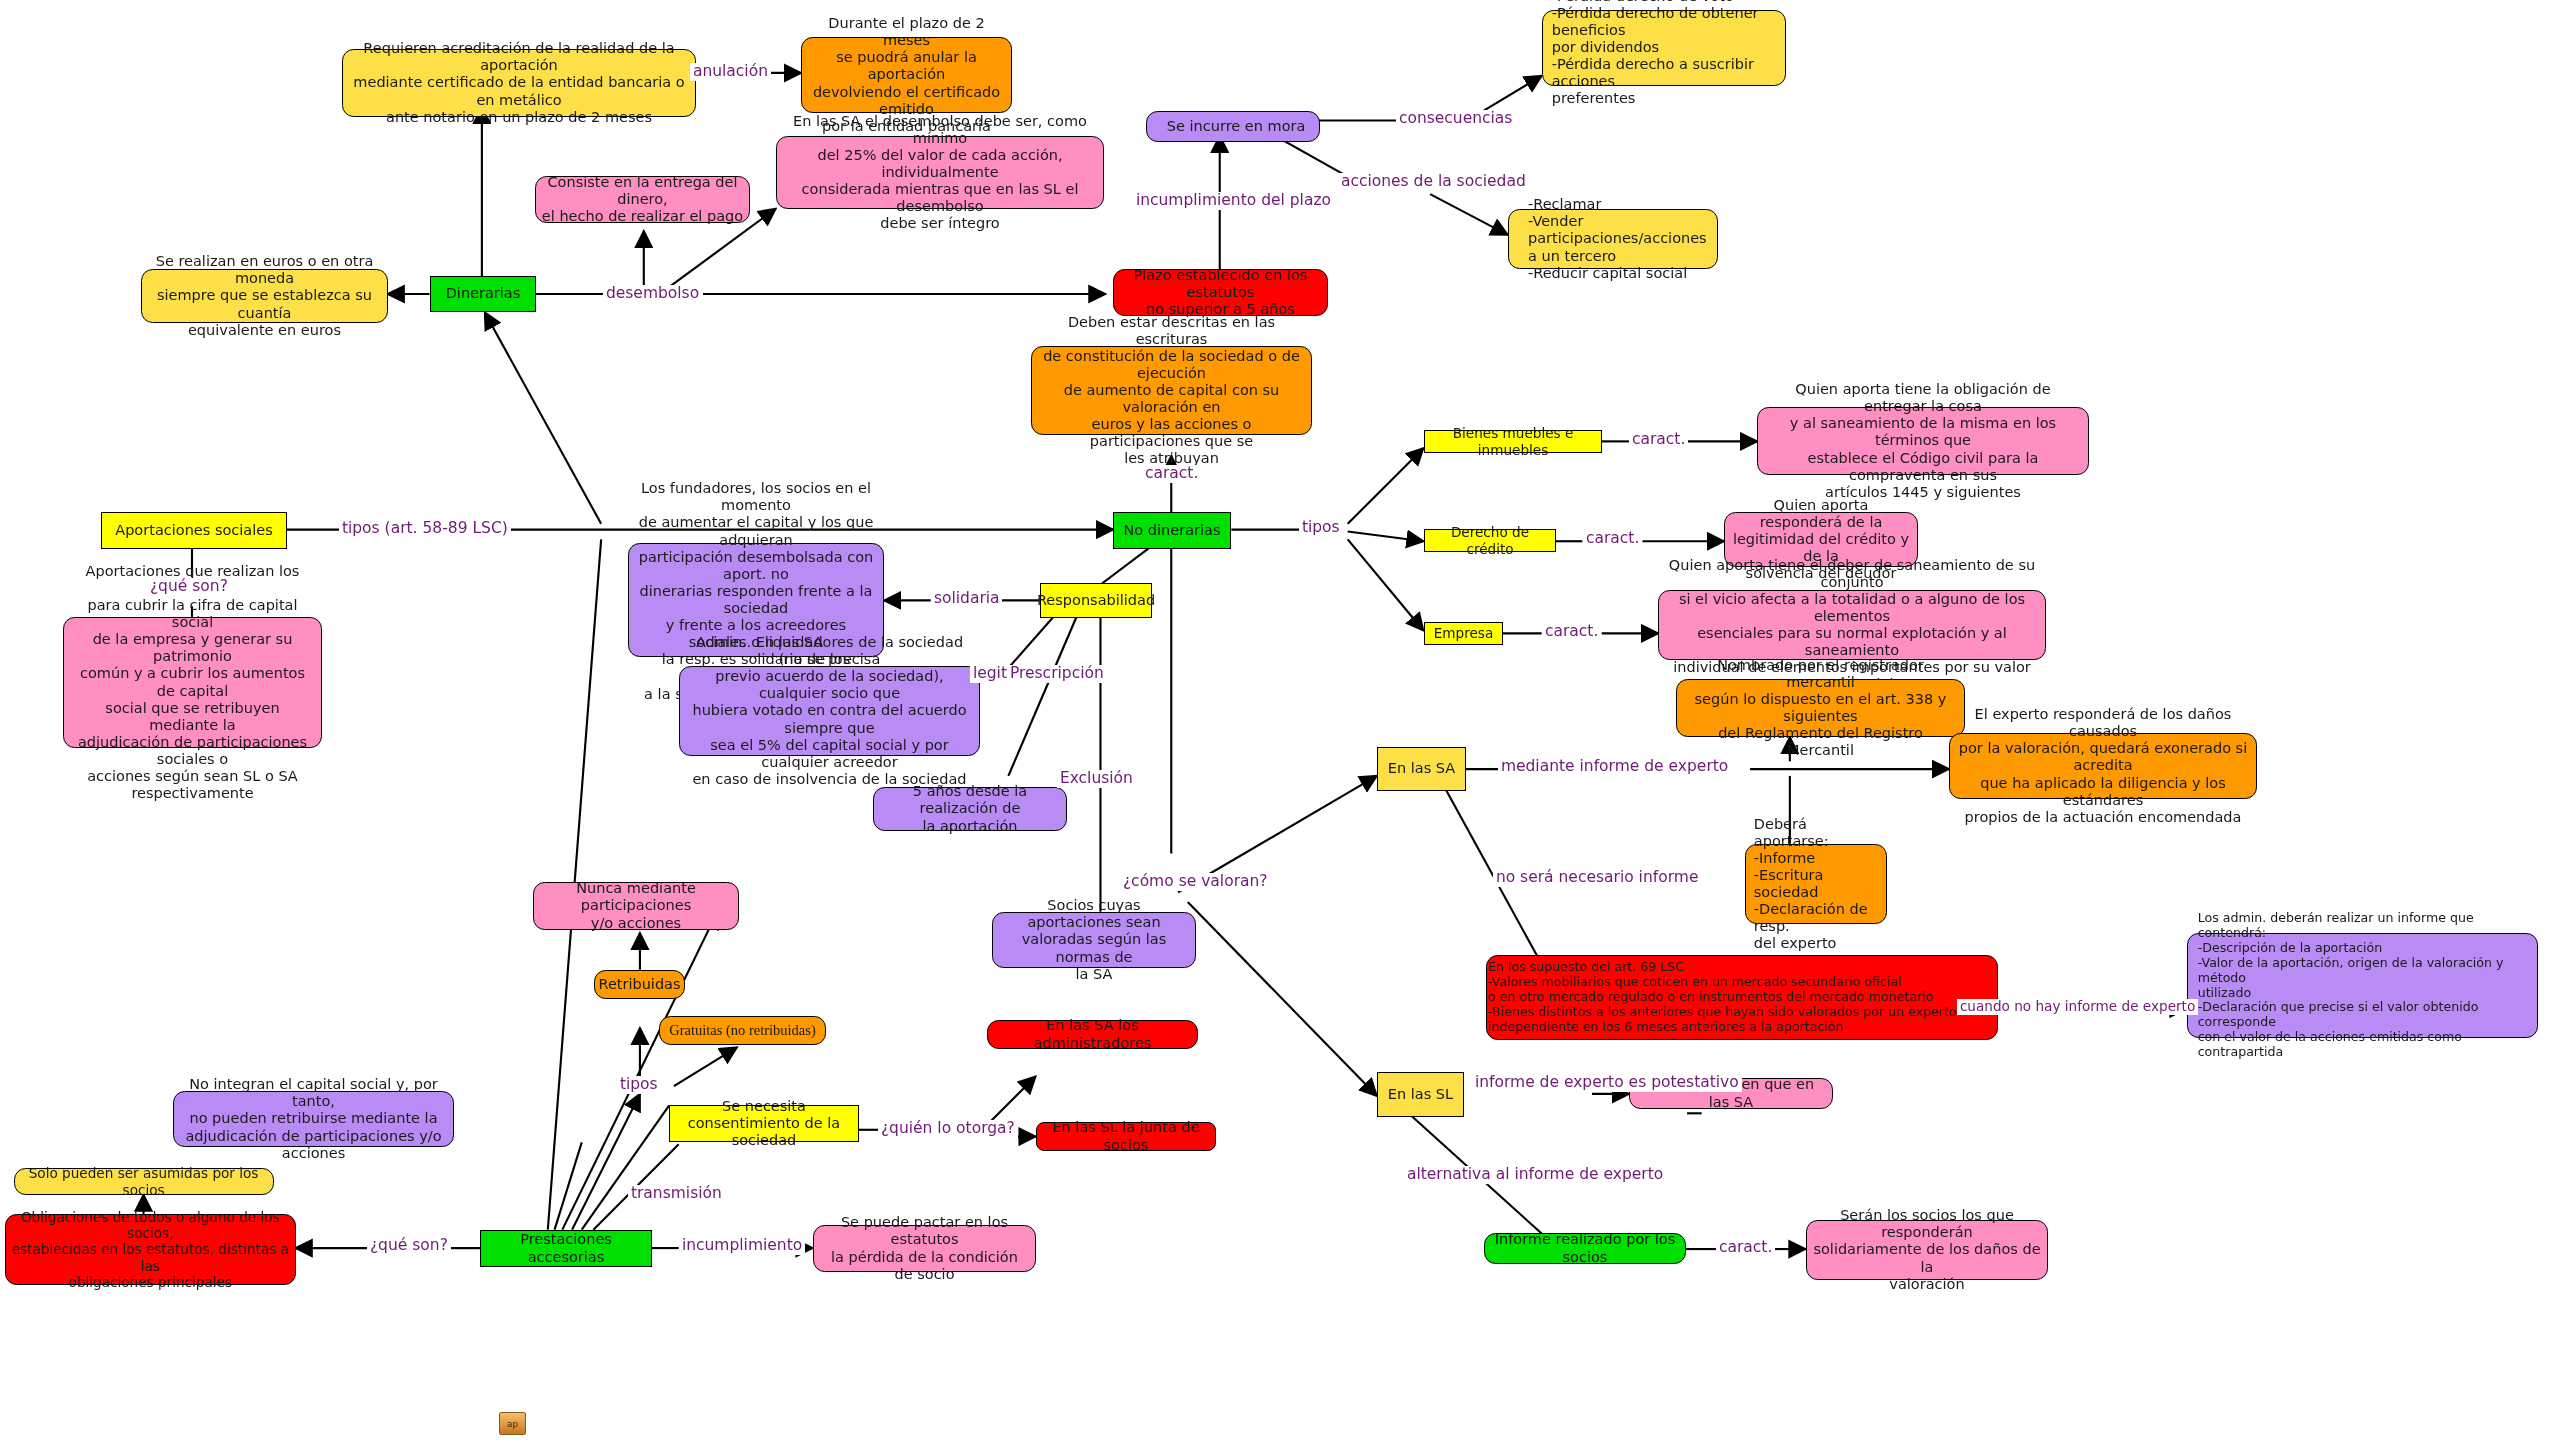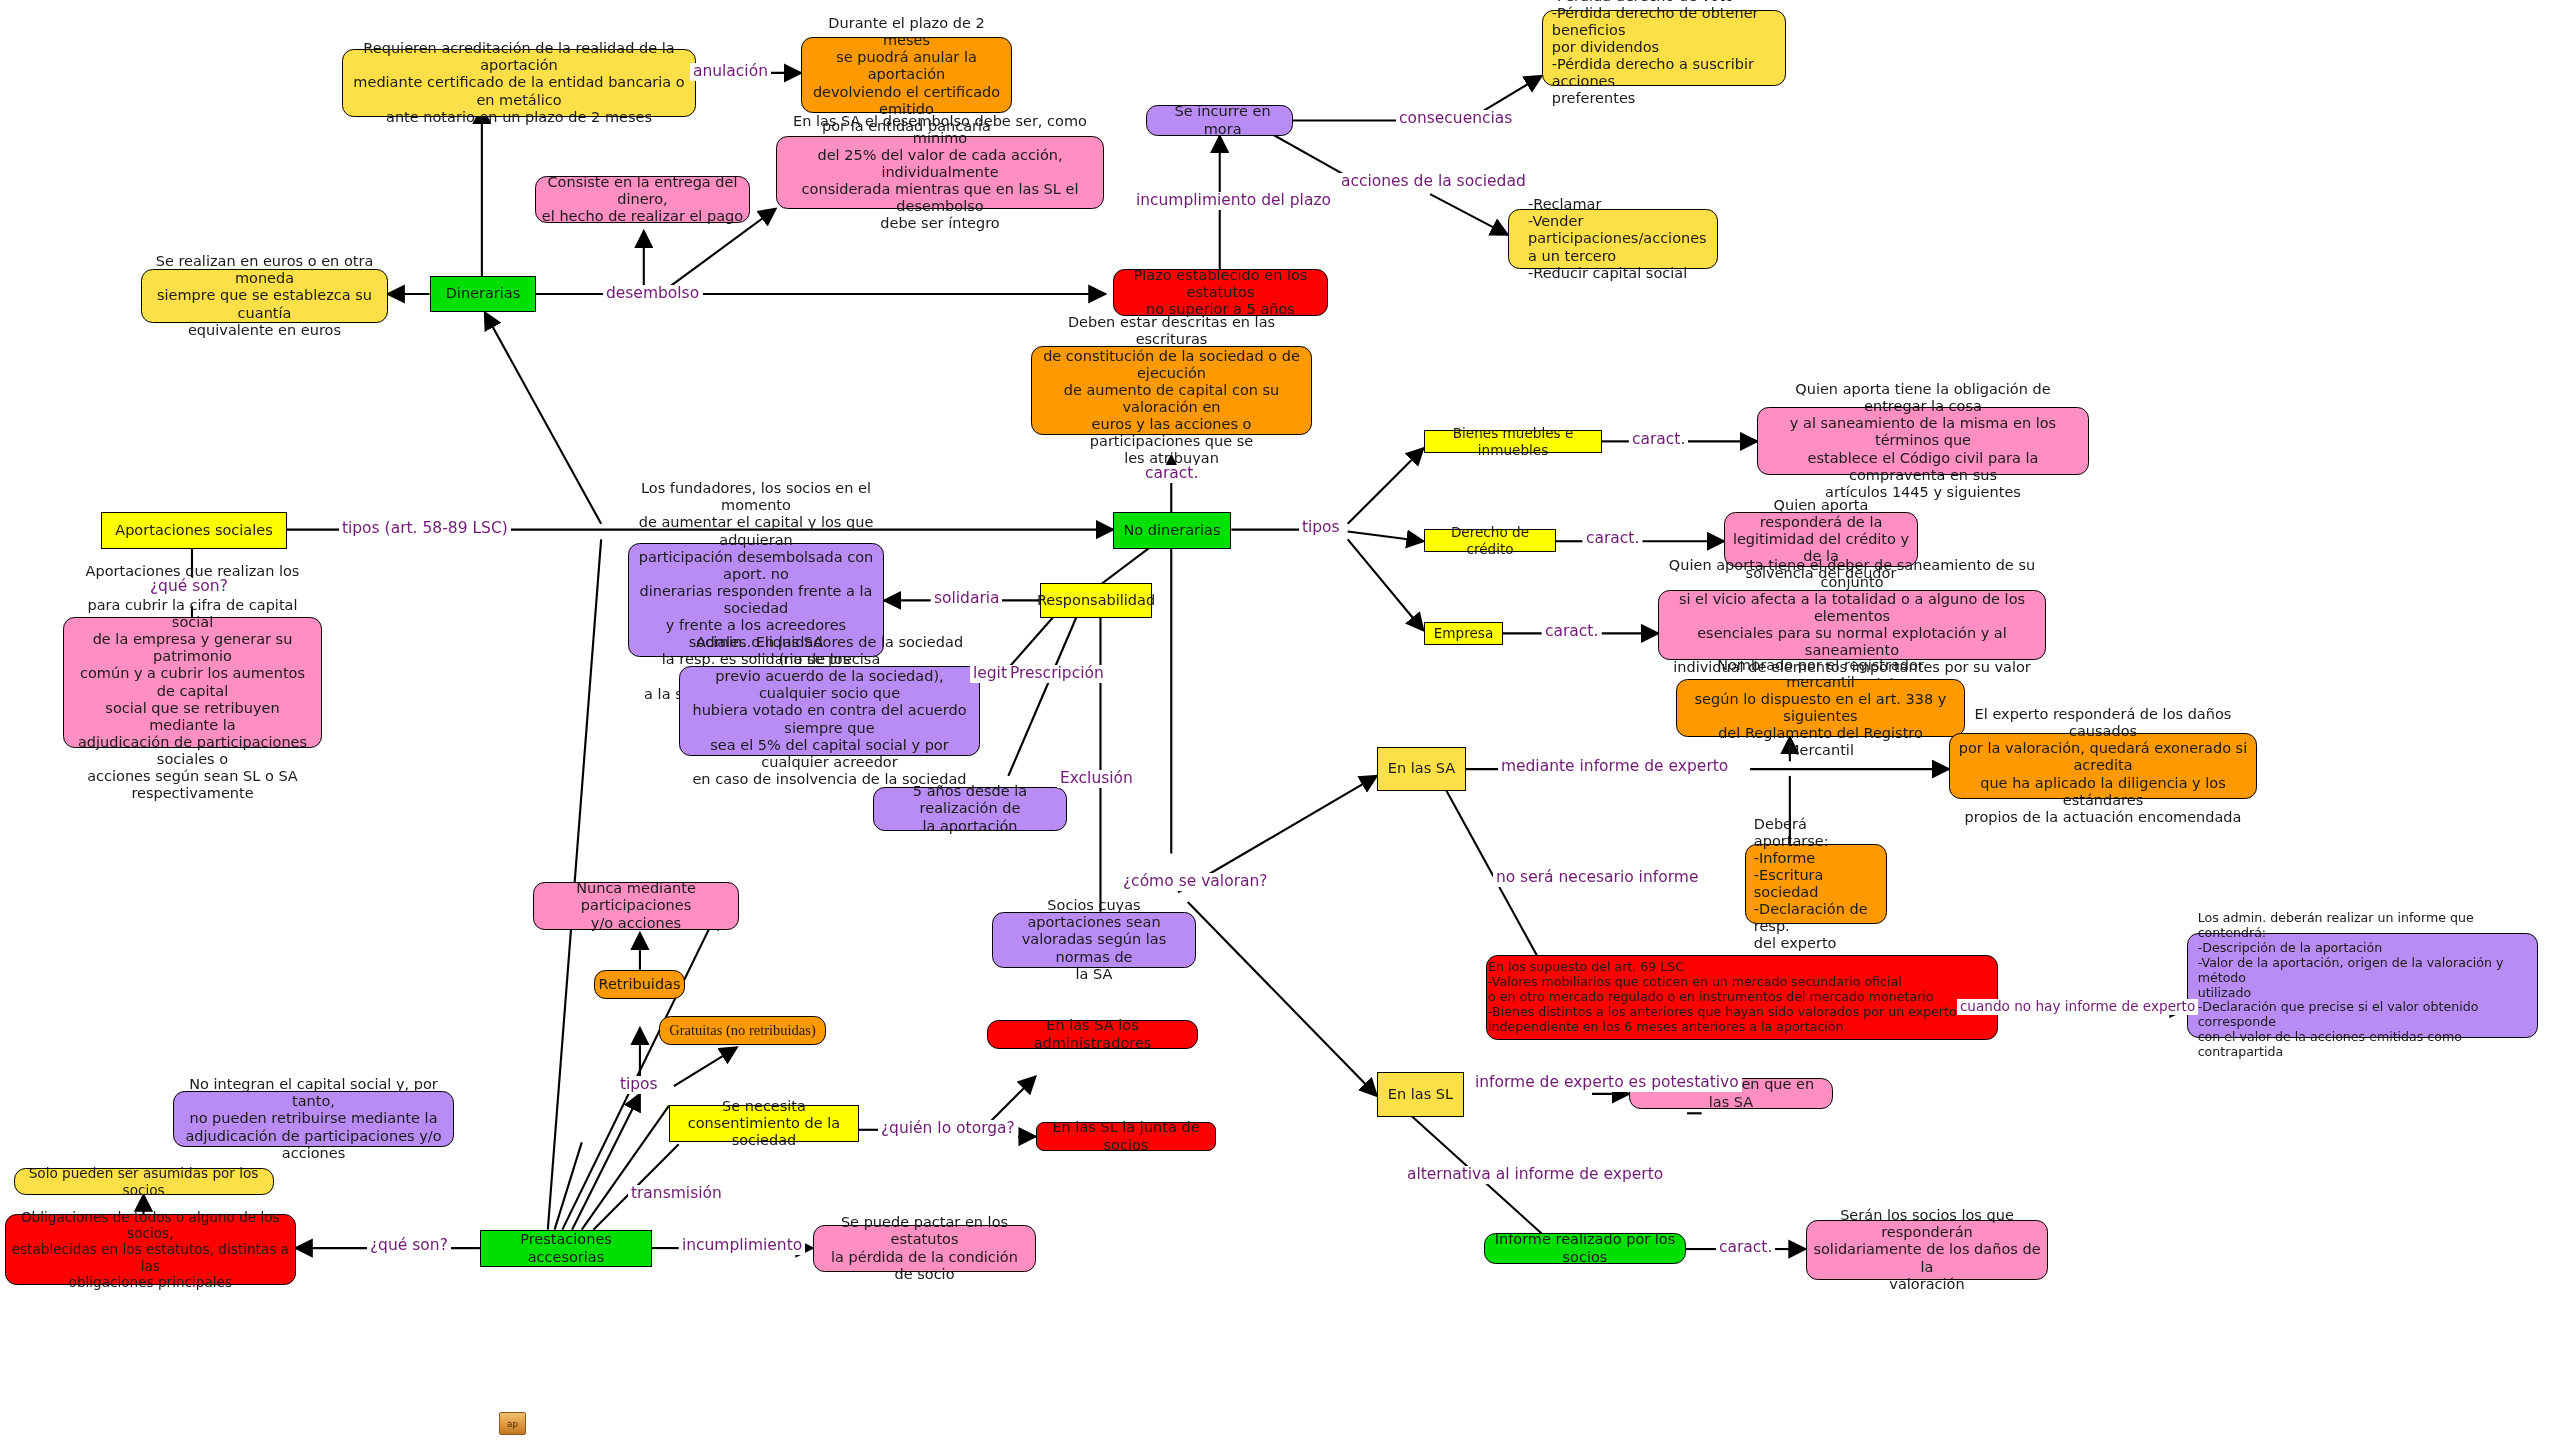--- a/index.html
+++ b/index.html
@@ -171,21 +171,21 @@
 ante notario en un plazo de 2 meses</div>
   <div class="node rounded orange" style="left:801px;top:37px;width:211px;height:76px;">Durante el plazo de 2 meses
 se puodrá anular la aportación
 devolviendo el certificado emitido
 por la entidad bancaria</div>
   <div class="node rounded cyan left" style="left:1542px;top:9.7px;width:244px;height:76px;padding-left:8.7px;">-Pérdida derecho de voto
 -Pérdida derecho de obtener beneficios
 por dividendos
 -Pérdida derecho a suscribir acciones
 preferentes</div>
-  <div class="node rounded purple" style="left:1146px;top:105px;width:147px;height:31px;padding-left:12px;">Se incurre en mora</div>
+  <div class="node rounded purple" style="left:1146px;top:111px;width:174px;height:31px;padding-left:12px;">Se incurre en mora</div>
   <div class="node rounded cyan left" style="left:1508px;top:209px;width:210px;height:60px;padding-left:19px;">-Reclamar
 -Vender participaciones/acciones
 a un tercero
 -Reducir capital social</div>
   <div class="node rounded pink" style="left:776px;top:136px;width:328px;height:73px;">En las SA el desembolso debe ser, como mínimo
 del 25% del valor de cada acción, individualmente
 considerada mientras que en las SL el desembolso
 debe ser íntegro</div>
   <div class="node rounded pink" style="left:535px;top:176px;width:215px;height:47px;">Consiste en la entrega del dinero,
 el hecho de realizar el pago</div>

